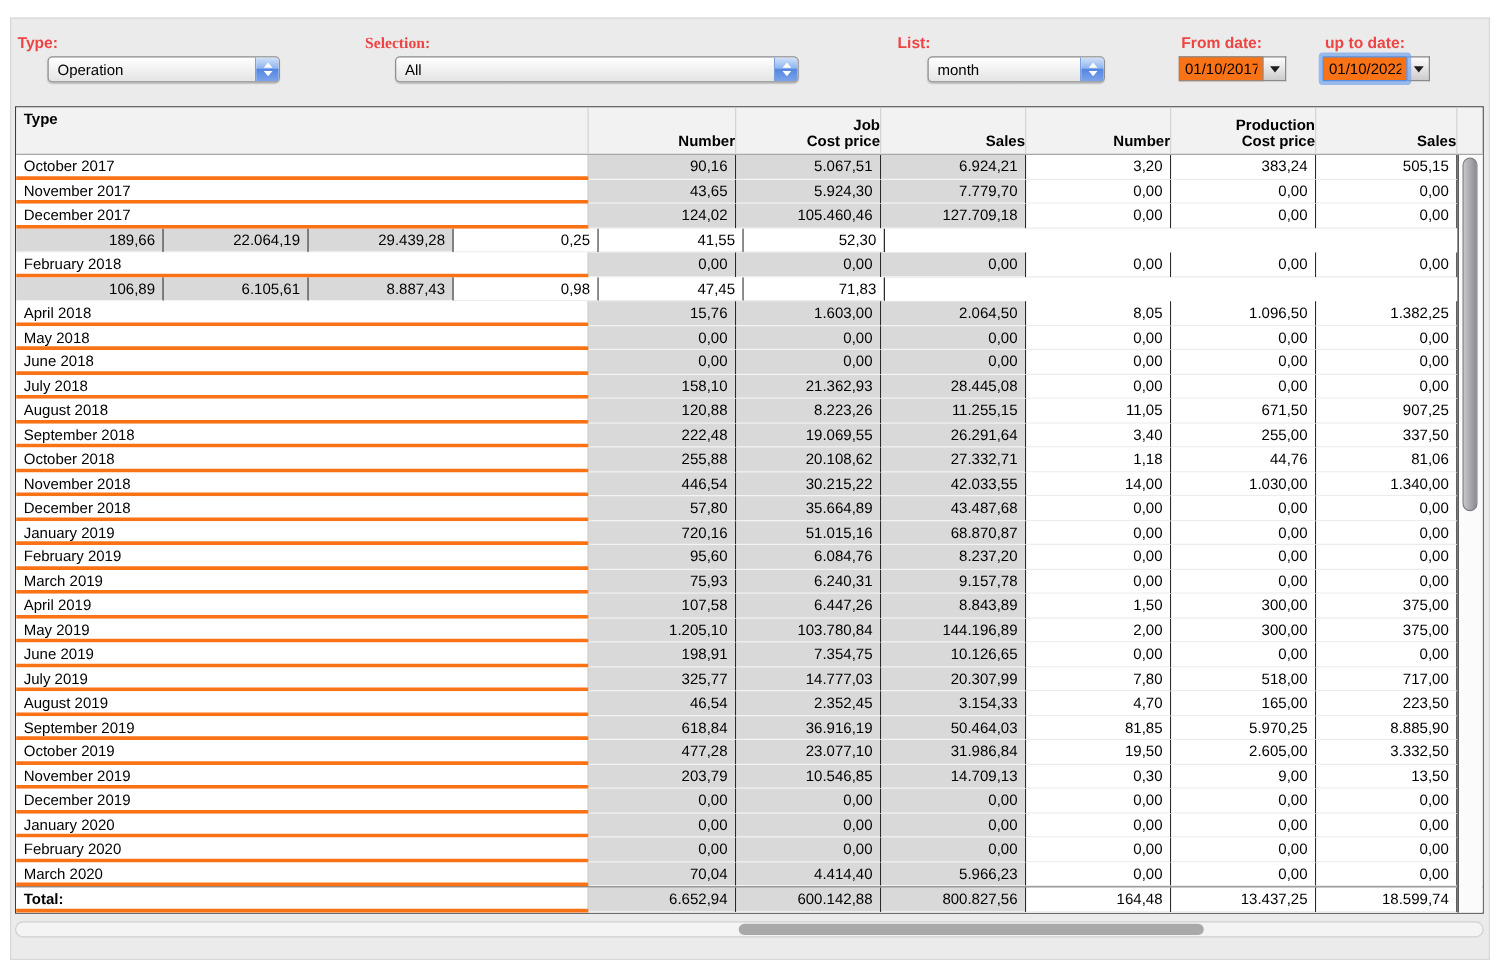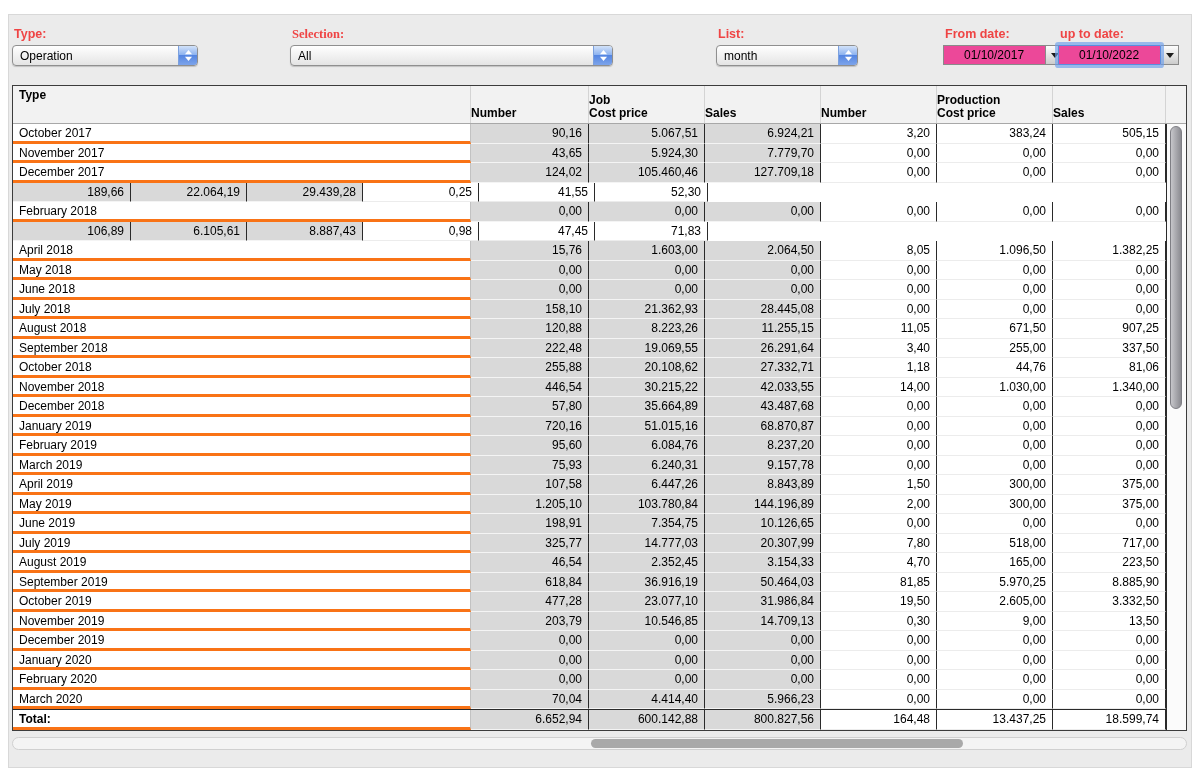--- a/index.html
+++ b/index.html
@@ -12,51 +12,52 @@
     position:absolute; left:8px; top:14px; width:1184px; height:754px;
     background:#ebebeb; border:1px solid #d8d8d8;
   }
   
   .lbl { position:absolute; color:#ef4444; font-weight:bold; font-size:12.5px; }
   .popup {
     position:absolute; height:21px; display:flex; align-items:center;
     background:linear-gradient(#ffffff, #e4e4e4);
     border:1px solid #8f8f8f; border-radius:4px;
     box-shadow:0 1px 1px rgba(0,0,0,0.18);
+    margin-left:26px;
   }
   .popup-value { flex:1; font-size:12px; padding-left:7px; white-space:nowrap; overflow:hidden; }
   .popup-btn {
     width:19px; height:100%; flex:0 0 auto;
     display:flex; align-items:center; justify-content:center;
     border-left:1px solid #7ba0de; border-radius:0 3px 3px 0;
     background:linear-gradient(#d2e2f9 0%, #8fb4f0 45%, #5586e2 50%, #7da4ea 100%);
   }
   .date-combo { position:absolute; display:flex; height:20px; }
   .date-input {
-    width:103px; height:20px; border:1px solid #8a8a8a; background:#ec4899;
-    font-family:inherit; font-size:12px; padding:0 20px;
+    width:68px; height:20px; border:1px solid #8a8a8a; background:#f97316;
+    font-family:inherit; font-size:12px; padding:0 4px;
   }
   .date-input.focused {
     border-color:#5a8ede; border-radius:1px; position:relative; z-index:2;
     box-shadow:0 0 0 3px rgba(108,158,235,0.65);
   }
   .date-btn {
     width:18px; height:20px; border:1px solid #8a8a8a; border-left:none;
     background:linear-gradient(#fdfdfd, #cccccc);
     display:flex; align-items:center; justify-content:center;
   }
   .tri-down { width:0; height:0; border:4px solid transparent; border-top:5px solid #1c1c1c; margin-top:4px; }
   
   .table-frame {
     position:absolute; left:12px; top:85px; width:1175px;
     border:1px solid #3c3c3c; background:#fff;
   }
   .thead { display:flex; height:38px; background:#f2f2f2; border-bottom:1px solid #a8a8a8; }
   .hcell {
-    display:flex; flex-direction:column; justify-content:flex-end; align-items:flex-start;
+    display:flex; flex-direction:column; justify-content:flex-end; align-items:flex-end;
     font-weight:bold; font-size:12px; line-height:13px; padding-bottom:3px;
     border-right:1px solid #d4d4d4;
   }
   .hcell.type { align-items:flex-start; justify-content:flex-start; padding:3px 0 0 6px; }
   .c0{width:458px;} .c1{width:118px;} .c2{width:116px;} .c3{width:116px;}
   .c4{width:116px;} .c5{width:116px;} .c6{width:113px;}
   .hgutter { width:20px; border-right:none; }
   .tbody { position:relative; height:606px; background:#fff; }
   .trow { display:flex; height:19.5px; }
   .cell { font-size:12px; line-height:18px; white-space:nowrap; overflow:hidden; }

